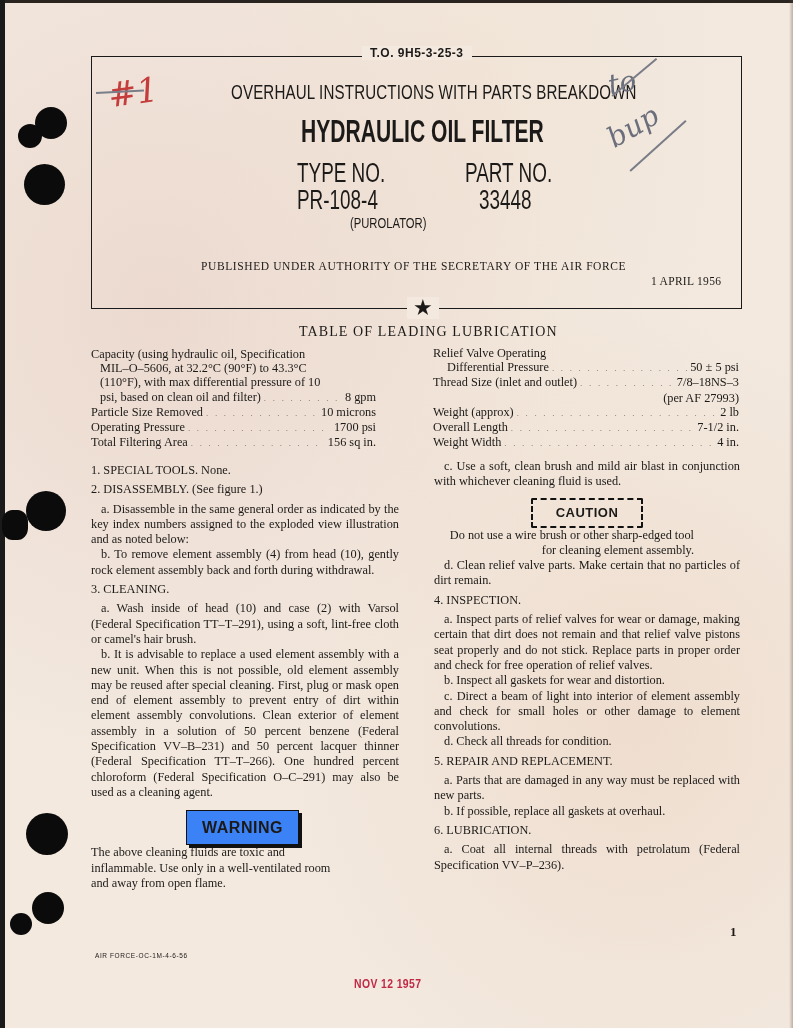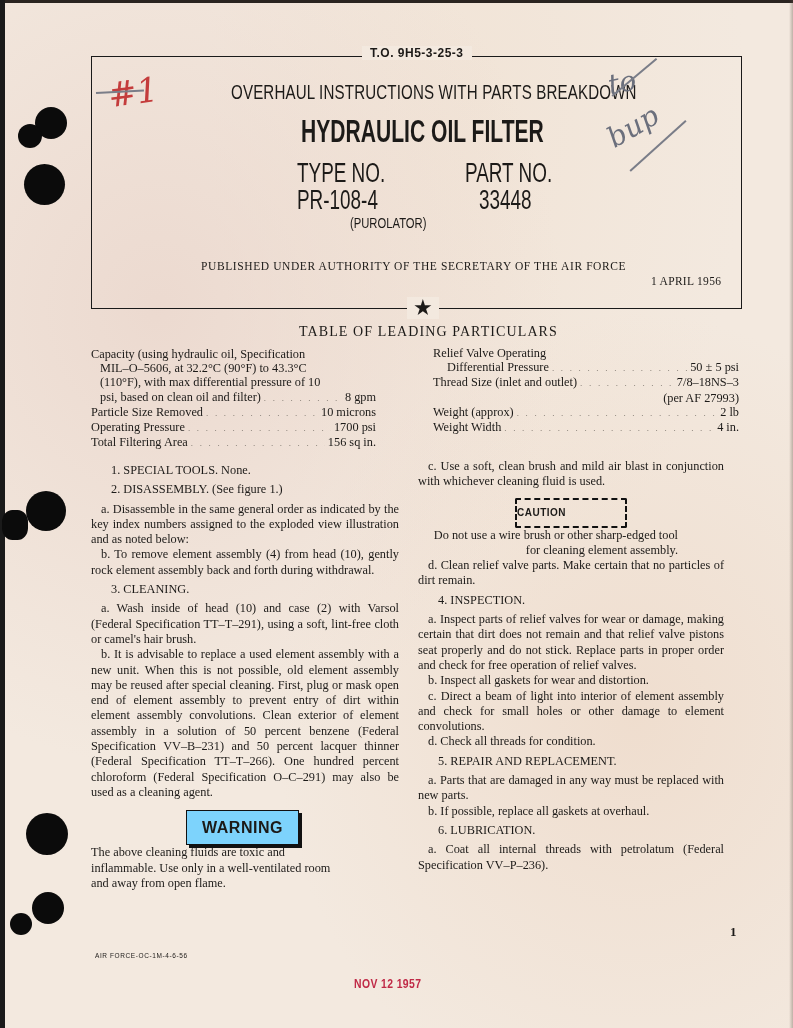--- a/index.html
+++ b/index.html
@@ -72,39 +72,39 @@
   .spec-row .dots { flex: 1 1 auto; overflow: hidden; color: #6e6860; letter-spacing: 2.2px; margin: 0 3px; font-size: 9px; }
   .spec-row .dots::before { content: ". . . . . . . . . . . . . . . . . . . . . . . . . . . . . . . . . . . . . . . . . . . . . . . . . . . . ."; }
   .spec-row .val { flex: 0 0 auto; text-align: right; }
   .indent { padding-left: 9px; }
   .indent2 { padding-left: 14px; }
   .right-only { text-align: right; }
   .wrap-block { white-space: normal; }
 
   .col { position: absolute; font-size: 12.3px; line-height: 15.3px; text-align: justify; }
   .col-left { left: 91px; top: 459px; width: 308px; }
-  .col-right { left: 418px; top: 459px; width: 306px; }
+  .col-right { left: 434px; top: 459px; width: 306px; }
   .col p { margin: 0; }
-  .col .h { margin-top: 4px; margin-bottom: 4px; text-align: left; margin-left: 20px; }
+  .col .h { margin-top: 4px; margin-bottom: 4px; text-align: left; }
   .col .pi { text-indent: 10px; }
 
   .warning-box {
     position: relative; margin: 10px 0 0 95px; width: 111px; height: 33px;
-    border: 1.8px solid #111; background: #7dd3fc;
+    border: 1.8px solid #111; background: #3b82f6;
     box-shadow: 3px 3px 0 #111;
     font-family: "Liberation Sans", "DejaVu Sans", sans-serif; font-weight: bold; font-size: 16px;
     display: flex; align-items: center; justify-content: center; letter-spacing: 0.5px;
   }
   .warning-text { margin: 12px 0 0 25px; text-align: left; width: 260px; }
 
   .caution-box {
     position: relative; margin: 8px 0 0 97px; width: 108px; height: 26px;
     border: 2.5px dashed #111; border-radius: 2px;
-    font-family: "Liberation Sans", "DejaVu Sans", sans-serif; font-weight: bold; font-size: 10px;
-    display: flex; align-items: center; letter-spacing: 0.5px;
+    font-family: "Liberation Sans", "DejaVu Sans", sans-serif; font-weight: bold; font-size: 13px;
+    display: flex; align-items: center; justify-content: center; letter-spacing: 0.5px;
   }
   .caution-text { margin: 12px 0 14px 25px; text-align: right; width: 260px; }
 
   .page-num { position: absolute; left: 730px; top: 924px; font-weight: bold; font-size: 13px; }
   .print-code {
     position: absolute; left: 95px; top: 952px; font-family: "Liberation Sans", "DejaVu Sans", sans-serif;
     font-size: 6.5px; letter-spacing: 0.6px; white-space: nowrap;
   }
   .stamp {
     position: absolute; left: 354px; top: 976px; color: #c02a47;
@@ -141,21 +141,21 @@
 <span class="pub-date">1 APRIL 1956</span>
 <span class="star">★</span>
 
 <span class="handwriting hw-red">#1</span>
 <div class="pencil-line" style="left:96px;top:92px;width:48px;transform:rotate(-3deg);"></div>
 <span class="handwriting hw-to">to</span>
 <span class="handwriting hw-bup">bup</span>
 <div class="pencil-line" style="left:612px;top:95px;width:58px;transform:rotate(-40deg);"></div>
 <div class="pencil-line" style="left:630px;top:170px;width:75px;transform:rotate(-42deg);"></div>
 
-<div class="section-heading">TABLE OF LEADING PARTICULARS</div>
+<div class="section-heading">TABLE OF LEADING LUBRICATION</div>
 
 <div class="spec spec-left">
   <div class="wrap-block">Capacity (using hydraulic oil, Specification</div>
   <div class="indent">MIL–O–5606, at 32.2°C (90°F) to 43.3°C</div>
   <div class="indent">(110°F), with max differential pressure of 10</div>
   <div class="spec-row indent">
     <span class="lbl">psi, based on clean oil and filter)</span>
     <span class="dots"></span>
     <span class="val">8 gpm</span>
   </div>
@@ -186,20 +186,25 @@
   <div class="spec-row">
     <span class="lbl">Thread Size (inlet and outlet)</span>
     <span class="dots"></span>
     <span class="val">7/8–18NS–3</span>
   </div>
   <div class="right-only">(per AF 27993)</div>
   <div class="spec-row">
     <span class="lbl">Weight (approx)</span>
     <span class="dots"></span>
     <span class="val">2 lb</span>
+  </div>
+  <div class="spec-row">
+    <span class="lbl">Overall Length</span>
+    <span class="dots"></span>
+    <span class="val">7-1/2 in.</span>
   </div>
   <div class="spec-row">
     <span class="lbl">Weight Width</span>
     <span class="dots"></span>
     <span class="val">4 in.</span>
   </div>
 </div>
 
 <div class="col col-left">
   <p class="h">1. SPECIAL TOOLS. None.</p>

